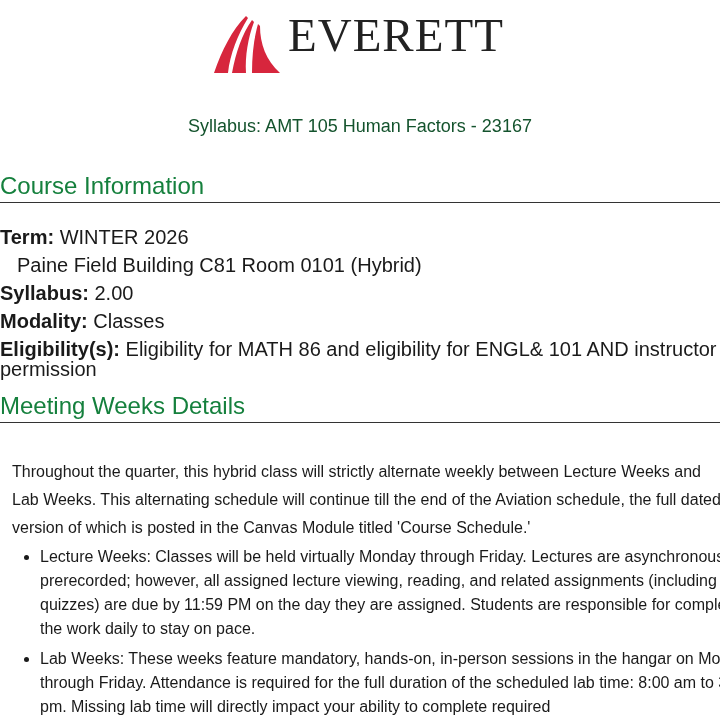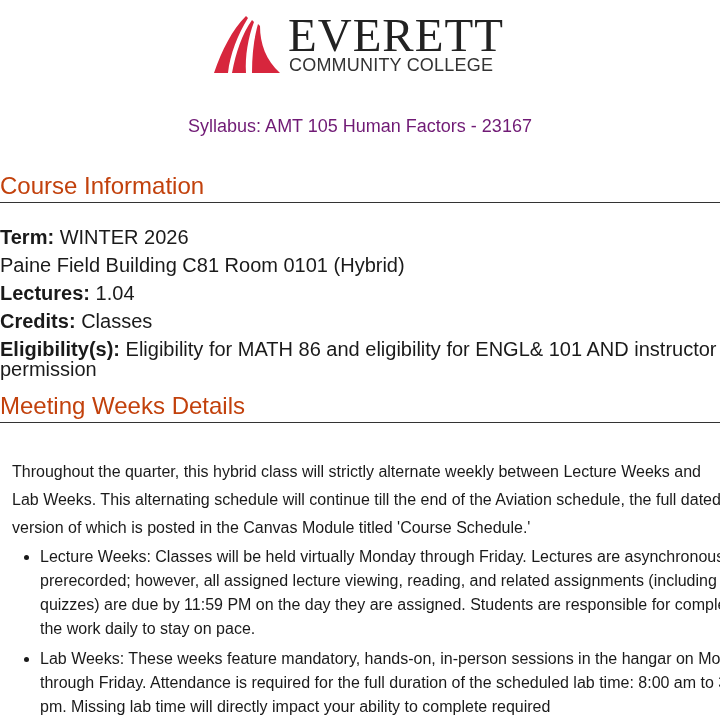--- a/index.html
+++ b/index.html
@@ -18,25 +18,25 @@
       line-height: 50px;
     }
     .logo-cc {
       position: absolute; left: 77px; top: 44px;
       font-family: "Liberation Sans", sans-serif;
       font-size: 18px; letter-spacing: 0.2px; color: #333;
       line-height: 22px;
     }
     .title {
       position: absolute; top: 116px; left: 0; width: 720px;
-      text-align: center; font-size: 18px; color: #701a75;
+      text-align: center; font-size: 18px; color: #14532d;
     }
     .section-h {
       position: absolute; left: 0; width: 720px;
-      font-size: 24px; font-weight: normal; color: #c2410c;
+      font-size: 24px; font-weight: normal; color: #15803d;
       border-bottom: 1px solid #333; padding-bottom: 1px; line-height: 30px;
     }
     .info-line { position: absolute; left: 0; font-size: 20px; line-height: 20px; }
     .info-line b { font-weight: bold; }
     .para {
       position: absolute; left: 0; top: 446px; width: 718px;
       font-size: 16px; line-height: 28px; margin: 12px;
     }
     ul.bullets {
       position: absolute; left: 0; top: 545px; width: 720px;
@@ -47,38 +47,37 @@
 </head>
 <body>
 
 <div class="logo-wrap">
   <svg class="logo-mark" width="70" height="64" viewBox="0 0 70 64">
     <path d="M2 63 C10 40 20 20 34 6 L36 8 C26 24 18 44 16 63 Z" fill="#d7263d"></path>
     <path d="M20 63 C24 42 30 24 40 10 L42 12 C36 28 33 46 34 63 Z" fill="#d7263d"></path>
     <path d="M40 63 C40 44 42 28 46 14 L48 16 C48 34 54 50 68 63 Z" fill="#d7263d"></path>
   </svg>
   <div class="logo-everett">EVERETT</div>
-  <div class="logo-cc">COMMUNITY COLLEGE</div>
 </div>
 
 <div class="title">Syllabus: AMT 105 Human Factors - 23167</div>
 
 <h2 class="section-h" style="top:171px;margin:0;">Course Information</h2>
 
 <div class="info-line" style="top:227px;">
   <b>Term:</b>
   <span>WINTER 2026</span>
 </div>
-<div class="info-line" style="top:255px;">Paine Field Building C81 Room 0101 (Hybrid)</div>
+<div class="info-line" style="top:255px;margin-left:17px;">Paine Field Building C81 Room 0101 (Hybrid)</div>
 <div class="info-line" style="top:283px;">
-  <b>Lectures:</b>
-  <span>1.04</span>
+  <b>Syllabus:</b>
+  <span>2.00</span>
 </div>
 <div class="info-line" style="top:311px;">
-  <b>Credits:</b>
+  <b>Modality:</b>
   <span>Classes</span>
 </div>
 <div class="info-line" style="top:339px;">
   <b>Eligibility(s):</b>
   <span>Eligibility for MATH 86 and eligibility for ENGL&amp; 101 AND instructor permission</span>
 </div>
 
 <h2 class="section-h" style="top:391px;margin:0;">Meeting Weeks Details</h2>
 
 <p class="para">Throughout the quarter, this hybrid class will strictly alternate weekly between Lecture Weeks and Lab Weeks. This alternating schedule will continue till the end of the Aviation schedule, the full dated version of which is posted in the Canvas Module titled 'Course Schedule.'</p>

